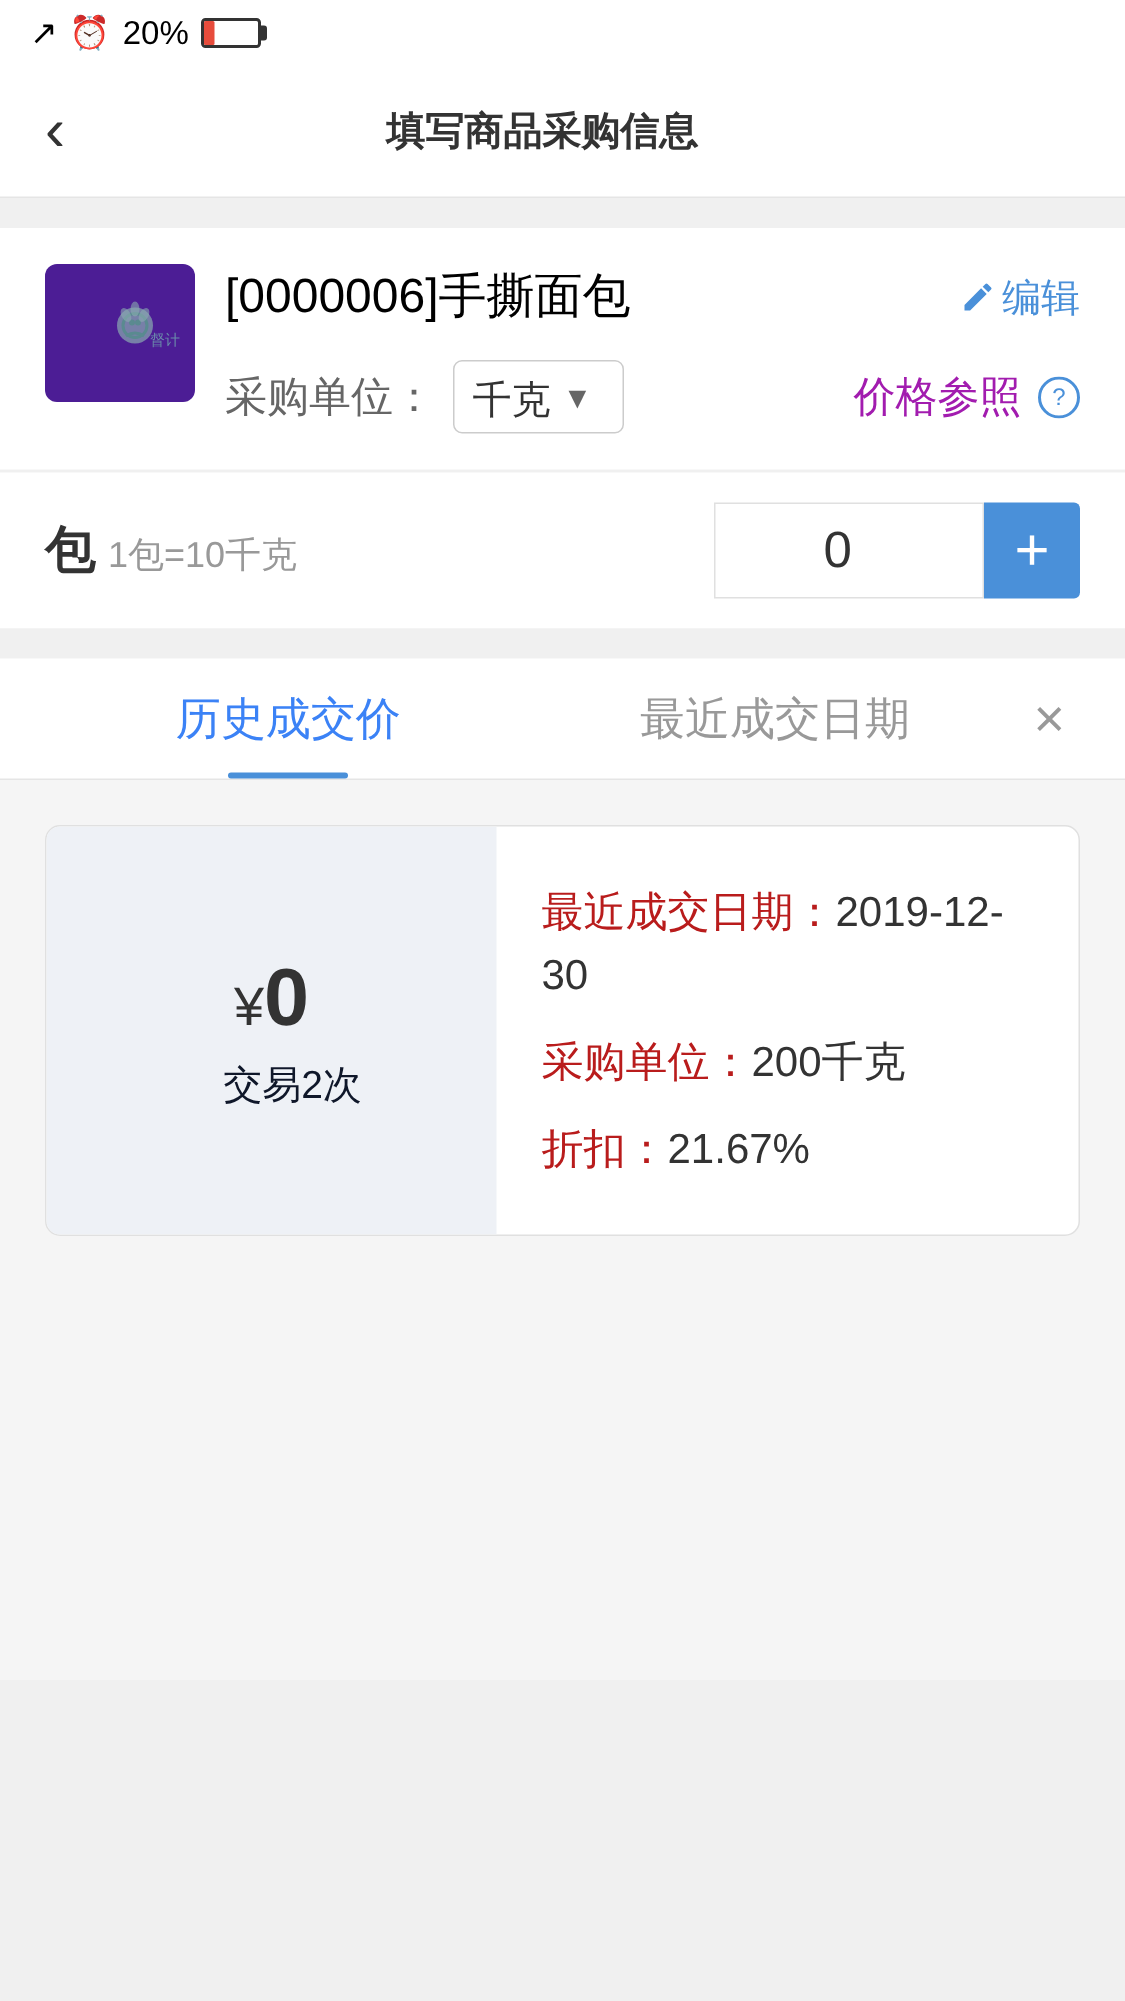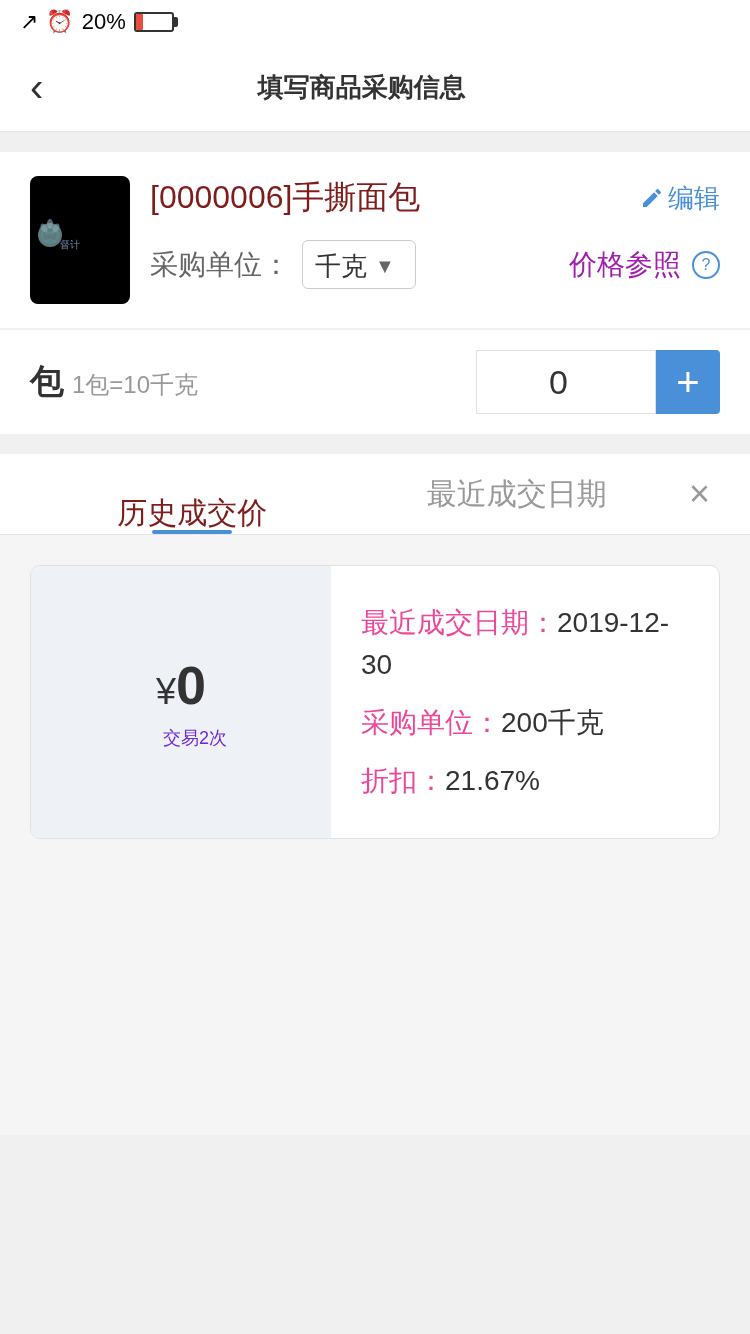--- a/index.html
+++ b/index.html
@@ -81,42 +81,42 @@
       padding: 24px 30px;
       margin-top: 20px;
     }
     .product-header {
       display: flex;
       align-items: flex-start;
       gap: 20px;
     }
     .product-thumb {
       width: 100px;
-      height: 128px;
-      background: #000000;
+      height: 92px;
+      background: #4c1d95;
       border-radius: 8px;
       display: flex;
       align-items: center;
-      justify-content: flex-start;
+      justify-content: flex-end;
       flex-shrink: 0;
       font-size: 40px;
       color: #6a8aaa;
     }
     .product-info {
       flex: 1;
     }
     .product-title-row {
       display: flex;
       justify-content: space-between;
       align-items: center;
       margin-bottom: 20px;
     }
     .product-name {
       font-size: 32px;
-      color: #7f1d1d;
+      color: #000000;
       font-weight: 500;
     }
     .edit-btn {
       color: #4a90d9;
       font-size: 26px;
       display: flex;
       align-items: center;
       gap: 4px;
       cursor: pointer;
     }
@@ -226,22 +226,21 @@
       height: 80px;
       display: flex;
       align-items: center;
       justify-content: center;
       font-size: 30px;
       color: #999;
       cursor: pointer;
       position: relative;
     }
     .tab-item.active {
-      color: #7f1d1d;
-      align-items: flex-end;
+      color: #3b82f6;
     }
     .tab-item.active::after {
       content: '';
       position: absolute;
       bottom: 0;
       left: 50%;
       transform: translateX(-50%);
       width: 80px;
       height: 4px;
       background: #4a90d9;
@@ -275,40 +274,40 @@
       align-items: center;
       justify-content: center;
       padding: 40px 20px;
     }
     .history-price {
       font-size: 54px;
       font-weight: 600;
       color: #333;
     }
     .history-transactions {
-      font-size: 18px;
-      color: #6d28d9;
+      font-size: 26px;
+      color: #0f172a;
       margin-top: 10px;
       margin-left: 28px;
     }
     .history-card-right {
       flex: 1;
       padding: 36px 30px;
       display: flex;
       flex-direction: column;
       gap: 16px;
       justify-content: center;
     }
     .history-detail-row {
       font-size: 28px;
       color: #333;
       line-height: 1.5;
     }
     .history-detail-label {
-      color: #ec4899;
+      color: #b91c1c;
     }
     .history-detail-value {
       color: #333;
     }
   </style>
 </head>
 <body>
 
 <div class="status-bar">
   <div class="status-right">

